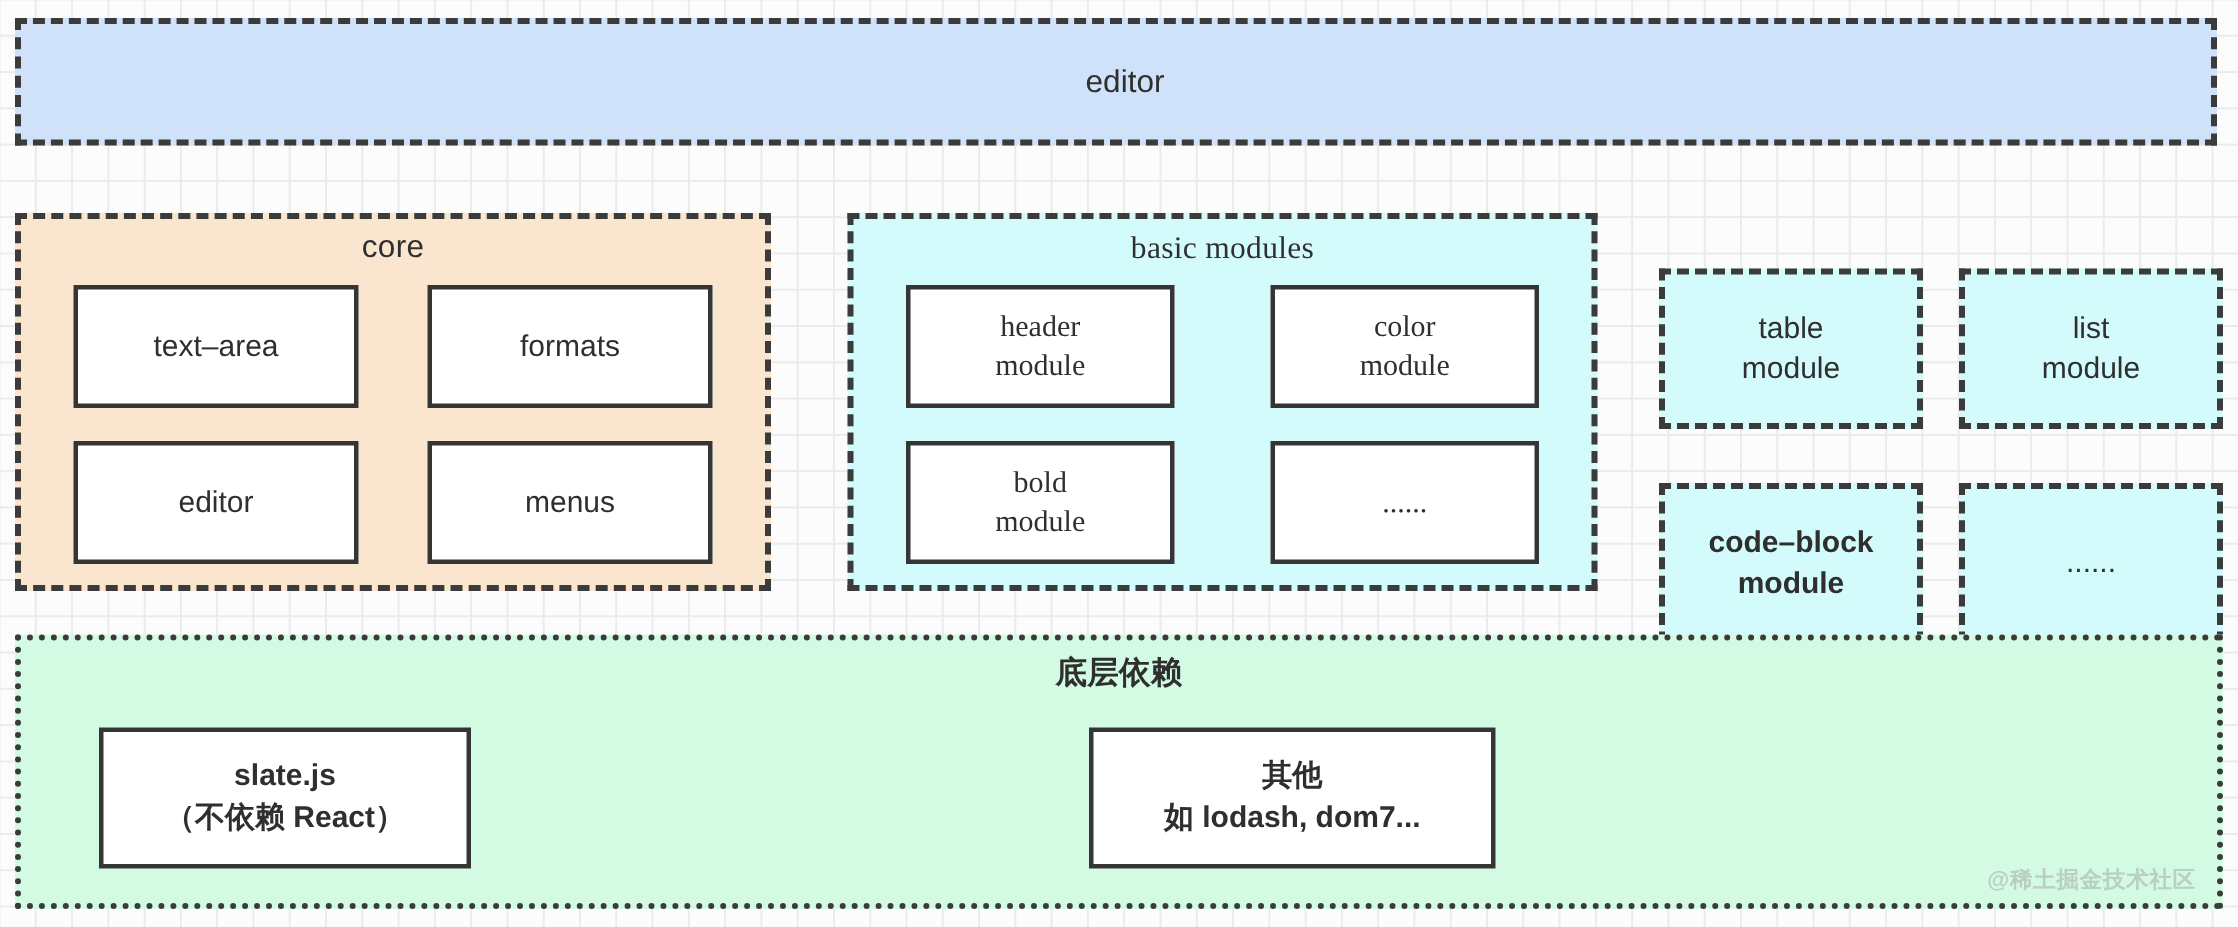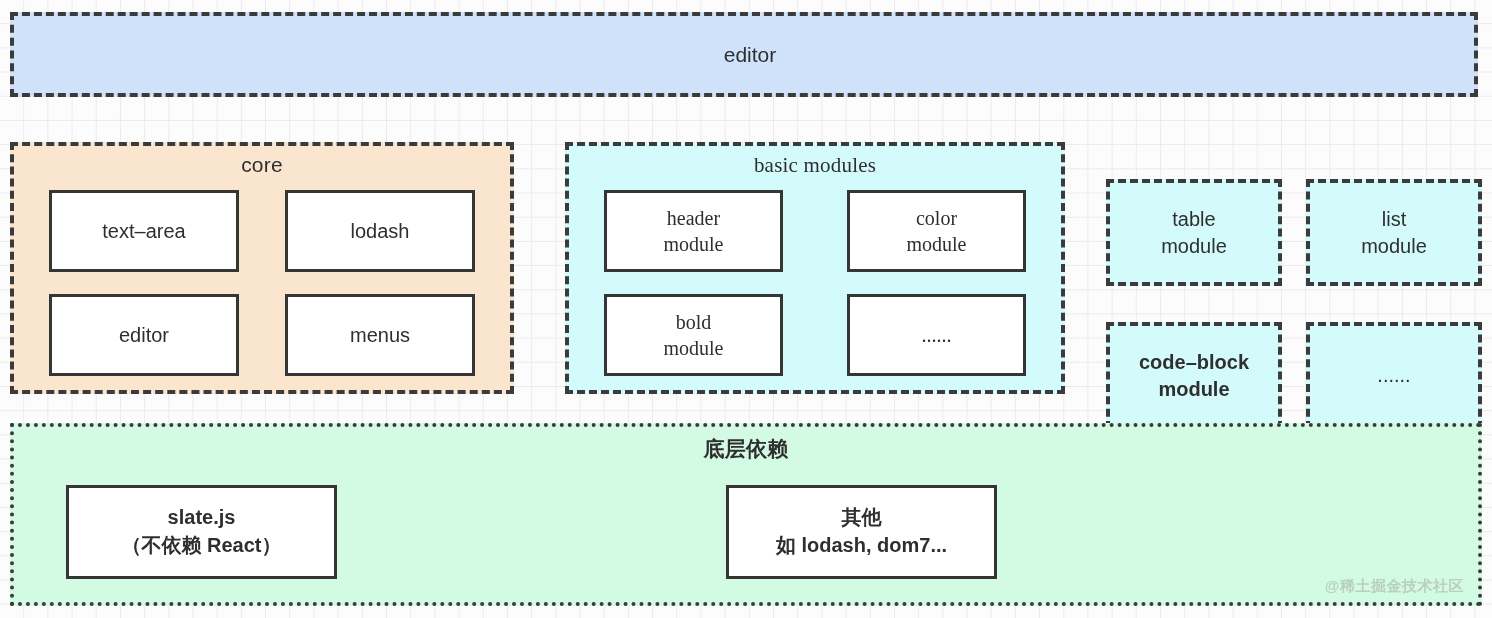--- a/index.html
+++ b/index.html
@@ -143,21 +143,21 @@
     background: #ffffff;
     display: flex;
     align-items: center;
     justify-content: center;
     text-align: center;
     font-size: 20px;
     color: #2f2f2f;
     line-height: 1.38;
     white-space: pre-line;
   }
-  #dep-slate    { left: 52px;  top: 58px; width: 271px; height: 94px; }
+  #dep-slate    { left: 52px;  top: 58px; width: 248px; height: 94px; }
   #dep-snabbdom { left: 377px; top: 58px; width: 271px; height: 94px; }
   #dep-other    { left: 712px; top: 58px; width: 271px; height: 94px; }
 
   #watermark {
     position: absolute;
     right: 14px;
     bottom: 6px;
     font-size: 15px;
     color: #b9cfc1;
     letter-spacing: 0.5px;
@@ -170,21 +170,21 @@
 <div id="canvas">
 
   <div class="group dashed" id="editor-group">
     <span class="banner-label">editor</span>
   </div>
 
   <div class="group dashed" id="core-group">
     <div class="group-title">core</div>
     <div class="inner-grid">
       <div class="node">text–area</div>
-      <div class="node">lodash</div>
+      <div class="node">formats</div>
       <div class="node">editor</div>
       <div class="node">menus</div>
     </div>
   </div>
 
   <div class="group dashed" id="basic-group">
     <div class="group-title">basic modules</div>
     <div class="inner-grid">
       <div class="node">header
 module</div>

